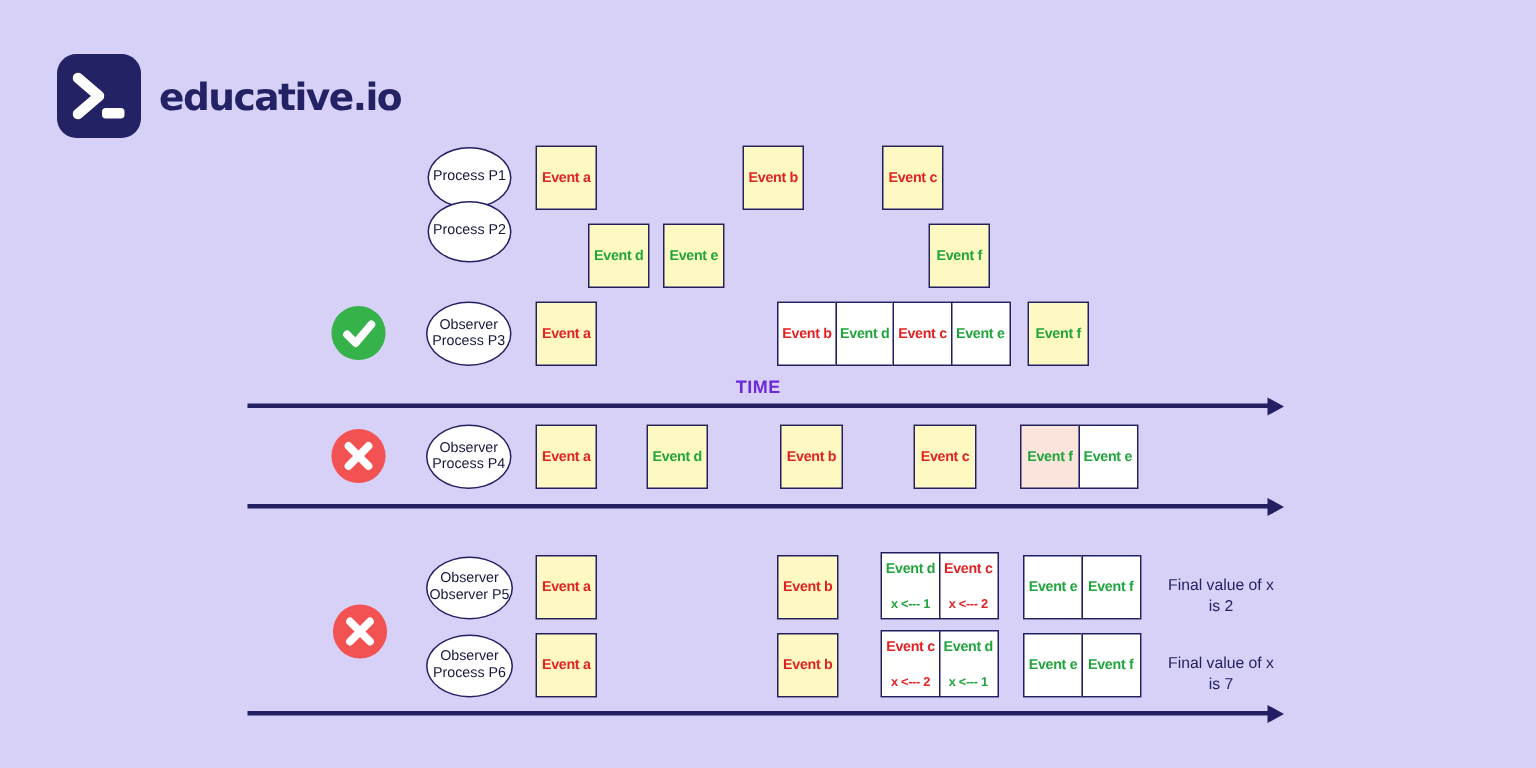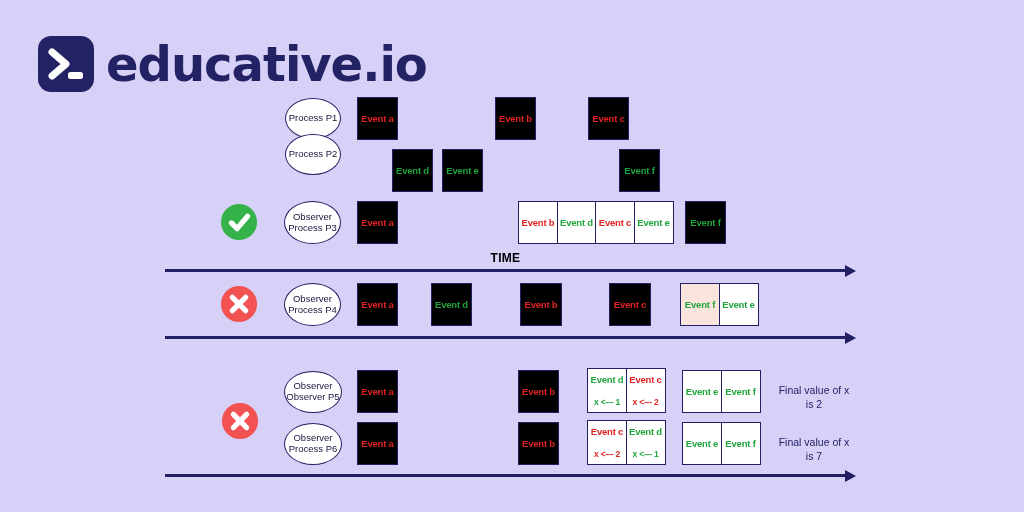--- a/index.html
+++ b/index.html
@@ -4,50 +4,50 @@
 <style>
   html,body{margin:0;padding:0;}
   body{
     width:1024px;height:512px;
     background:#d7d0f7;
     font-family:"Liberation Sans", sans-serif;
     position:relative;overflow:hidden;
   }
   
   .logo{position:absolute;left:38px;top:36px;display:flex;align-items:center;gap:12px;}
-  .logo-text{font-family:"DejaVu Sans", sans-serif;font-size:48px;font-weight:bold;color:#232264;letter-spacing:-1px;}
+  .logo-text{font-family:"DejaVu Sans", sans-serif;font-size:25px;font-weight:bold;color:#232264;letter-spacing:-1px;}
   
   .process{
     position:absolute;background:#ffffff;border:1.5px solid #221f63;border-radius:50%;
     display:flex;flex-direction:column;align-items:center;justify-content:center;
     font-size:9.5px;color:#16163d;text-align:center;line-height:1.15;box-sizing:border-box;
     white-space:nowrap;
   }
   
   .box{
     position:absolute;width:41px;height:43px;box-sizing:border-box;
-    background:#000000;border:1.5px solid #221f63;
+    background:#fef9c3;border:1.5px solid #221f63;
     display:flex;align-items:center;justify-content:center;
     font-size:9.5px;font-weight:bold;letter-spacing:-0.2px;white-space:nowrap;
   }
   .group{position:absolute;display:flex;}
   .cell{
     width:40px;height:43px;box-sizing:border-box;background:#ffffff;border:1.5px solid #221f63;
     display:flex;align-items:center;justify-content:center;
     font-size:9.5px;font-weight:bold;letter-spacing:-0.2px;white-space:nowrap;
   }
   .cell + .cell{margin-left:-1.5px;}
   .cell.two{height:45px;flex-direction:column;justify-content:space-between;padding:5px 1px;}
   .assign{font-size:8.5px;font-weight:bold;}
   .red{color:#e02222;}
   .green{color:#1fa53c;}
   .hl{background:#fae4dc;}
   
   .axis{position:absolute;left:165px;width:681px;}
-  .axis-label{text-align:center;color:#000000;font-weight:bold;font-size:12px;letter-spacing:0.3px;height:15px;}
+  .axis-label{text-align:center;color:#6d28d9;font-weight:bold;font-size:12px;letter-spacing:0.3px;height:15px;}
   .axis-line{margin-top:3px;height:3px;background:#221f63;position:relative;}
   .axis-line::after{
     content:'';position:absolute;right:-10px;top:-4.5px;width:0;height:0;
     border-left:11px solid #221f63;border-top:6px solid transparent;border-bottom:6px solid transparent;
   }
   
   .badge{position:absolute;width:38px;height:38px;}
   
   .final{position:absolute;width:96px;text-align:center;font-size:10.5px;color:#232264;line-height:1.35;}
 </style>

